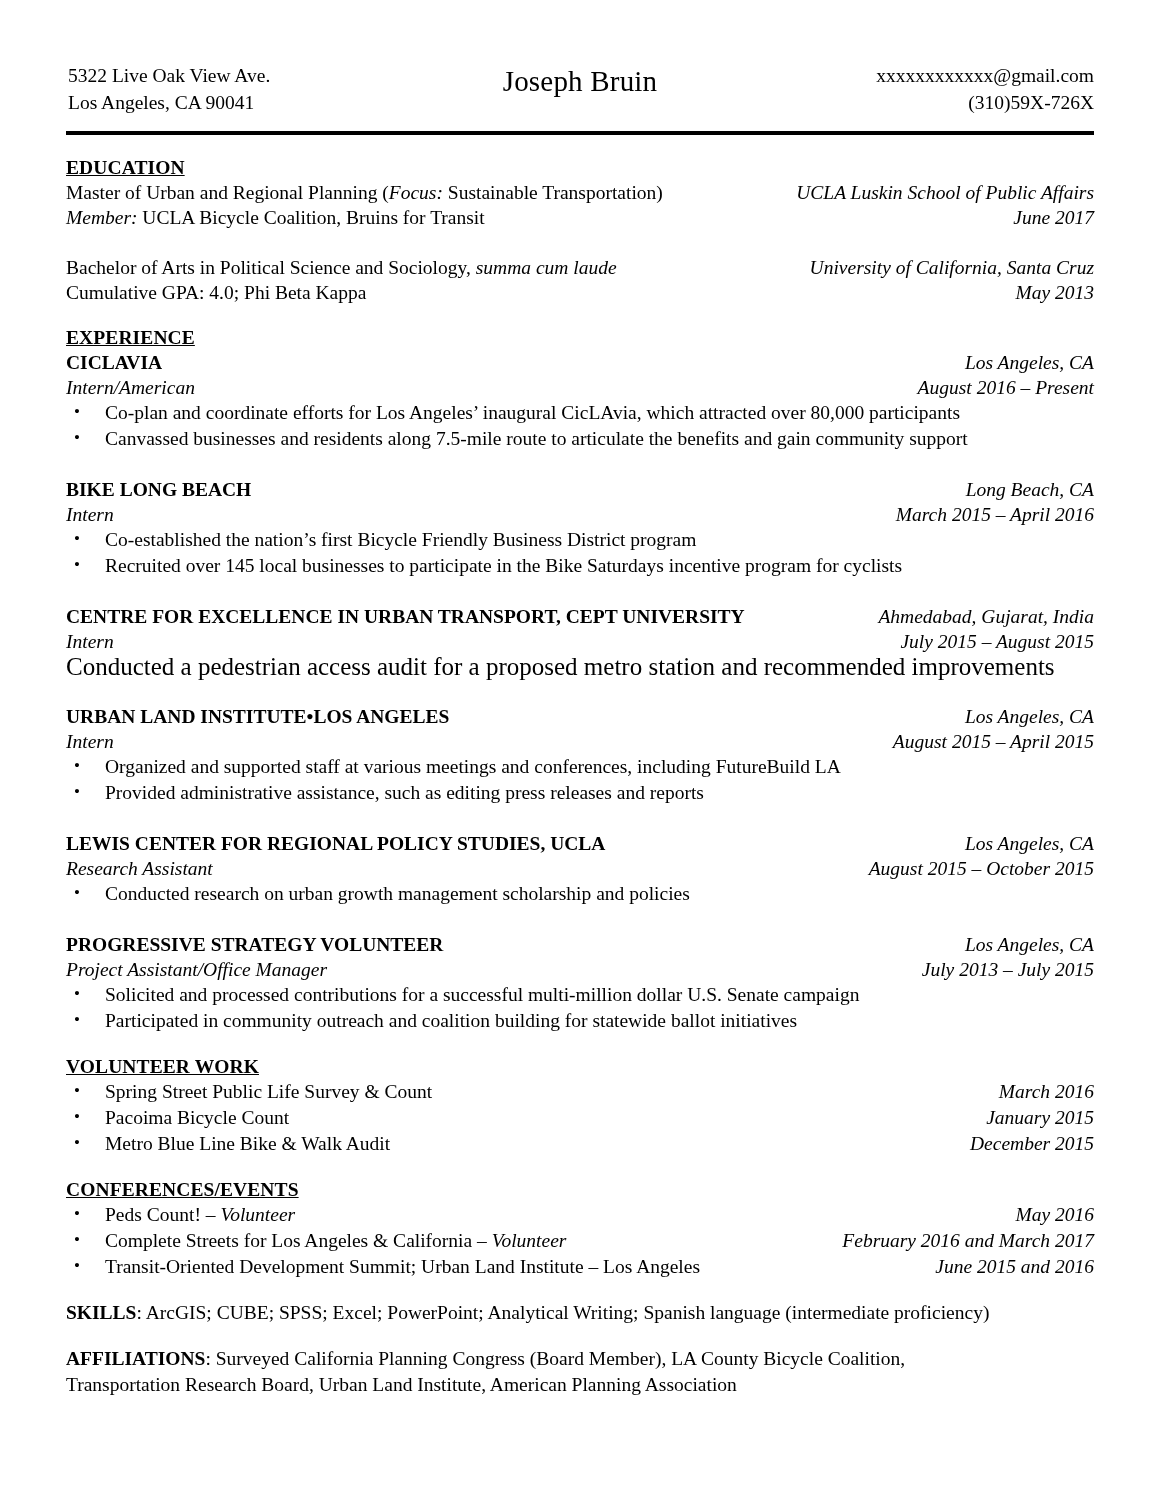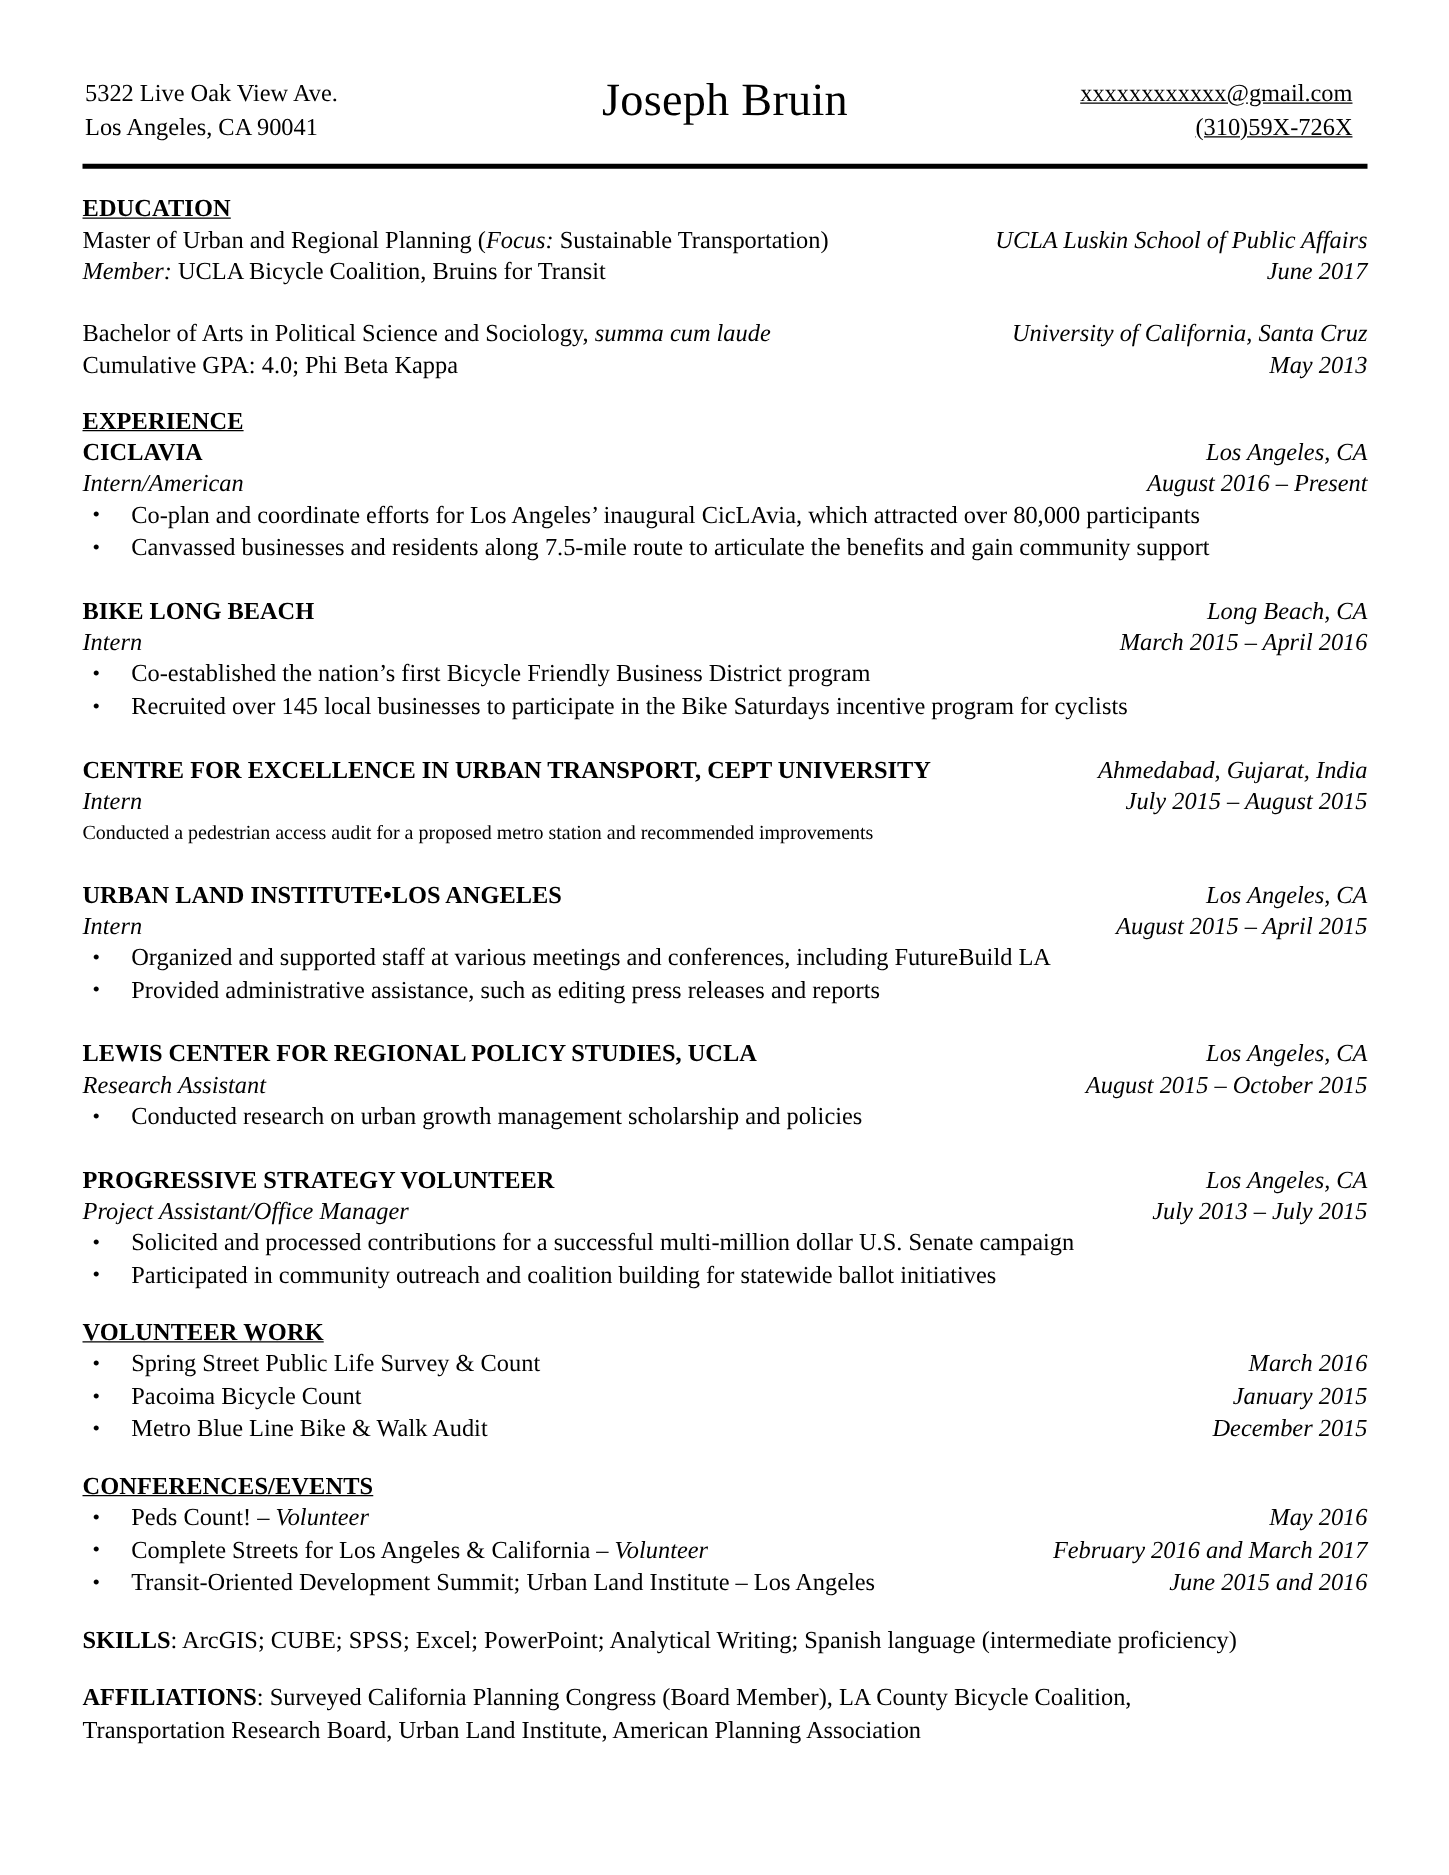--- a/index.html
+++ b/index.html
@@ -35,34 +35,33 @@
   }
   .hdr-left {
     position: absolute;
     left: 2px;
     top: 0;
     font-size: 19.5px;
     line-height: 27px;
   }
   .hdr-right {
     position: absolute;
-    right: 12px;
+    right: 0;
     top: 0;
     font-size: 19.5px;
     line-height: 27px;
     text-align: right;
-    text-decoration: underline;
   }
   .hdr-name {
     position: absolute;
     left: 0;
     right: 0;
     top: 2px;
     text-align: center;
-    font-size: 37px;
+    font-size: 29px;
     line-height: 34px;
     letter-spacing: 0.2px;
   }
   .rule {
     height: 4px;
     background: #000000;
     width: 1028px;
     margin-top: 1px;
   }
 
@@ -89,21 +88,21 @@
   .row .right {
     text-align: right;
     font-style: italic;
     white-space: nowrap;
     padding-left: 18px;
   }
   .row.italic-left .left { font-style: italic; }
   .row.bold-left .left { font-weight: bold; }
 
   .plain-line {
-    font-size: 16px;
+    font-size: 25px;
     line-height: 25px;
   }
 
   .gap { height: 25px; }
 
   ul.bullets {
     list-style: none;
     margin: 0;
     padding: 0;
   }

